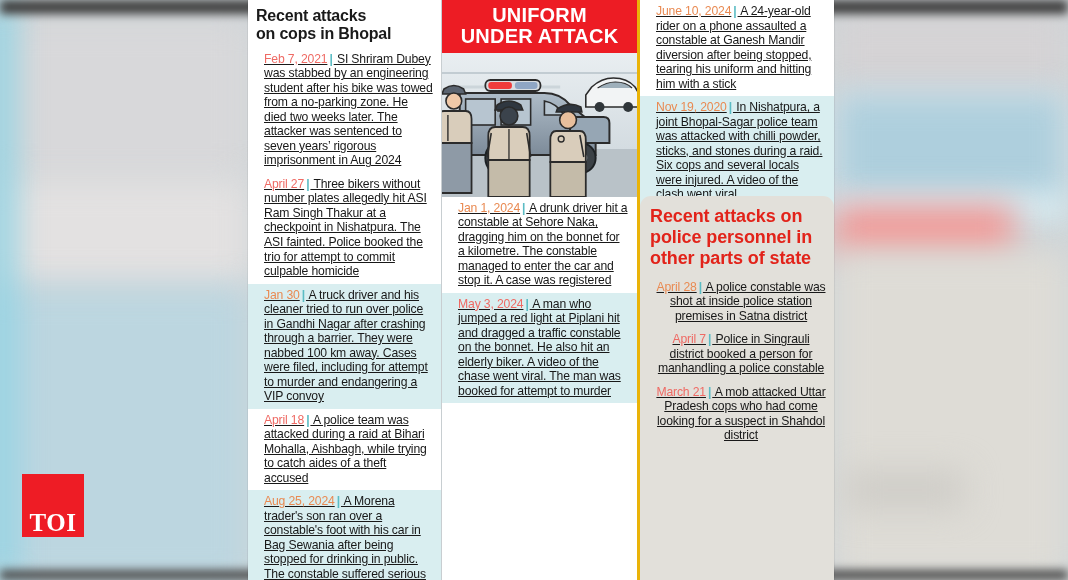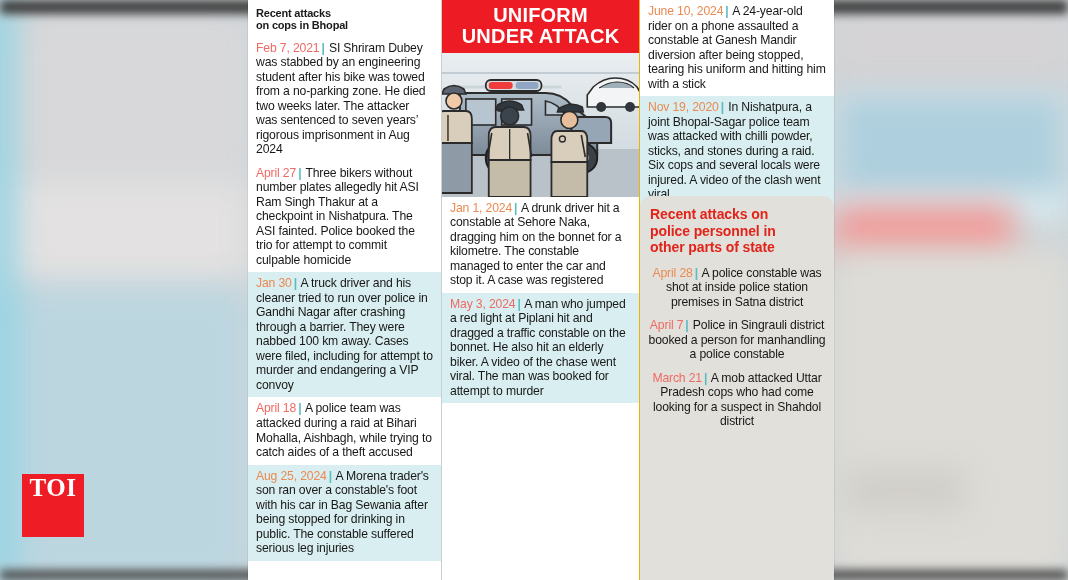--- a/index.html
+++ b/index.html
@@ -16,68 +16,69 @@
   #botbar{position:absolute;left:0;bottom:0;width:1068px;height:10px;background:#4a4a4a;filter:blur(5px);}
 
   
   #card{
     position:absolute;left:248px;top:0;width:586px;height:580px;
     background:#ffffff;
     box-shadow:0 0 0 1px rgba(0,0,0,.06);
   }
   .col{position:absolute;top:0;height:580px;box-sizing:border-box;}
   #col1{left:0;width:194px;background:#ffffff;border-right:1px solid #c8ced1;}
-  #col2{left:194px;width:198px;background:#ffffff;border-right:1px solid #eab308;}
+  #col2{left:194px;width:198px;background:#ffffff;border-right:3px solid #eab308;}
   #col3{left:392px;width:194px;background:#ffffff;}
 
   
   .head-black{
-    font-weight:bold;font-size:11px;line-height:1.12;color:#1a1a1a;
+    font-weight:bold;font-size:16px;line-height:1.12;color:#1a1a1a;
     letter-spacing:-.2px;padding:7px 8px 5px 8px;
   }
   .head-red{
-    font-weight:bold;font-size:14px;line-height:1.18;color:#e2231a;
+    font-weight:bold;font-size:18px;line-height:1.18;color:#e2231a;
     letter-spacing:-.1px;padding:10px 10px 6px 10px;
   }
 
   
   #banner{
     background:#ed1c24;color:#fff;text-align:center;font-weight:bold;
     font-size:20px;line-height:1.04;letter-spacing:.2px;
     padding:5px 4px 6px 4px;
   }
   #banner div{white-space:nowrap;}
 
   
   #illus{width:100%;height:144px;display:block;}
 
   
   .item{
-    padding:4px 8px 5px 8px;
+    padding:4px 8px 5px 16px;
     font-size:12.2px;line-height:1.19;color:#181818;
     letter-spacing:-.15px;
+    text-decoration:underline;
   }
   .item.alt{background:#d9eef0;}
   .item.plain{background:#ffffff;}
   .item .dt{color:#ef6a64;font-weight:normal;white-space:nowrap;}
   .item .dt.warm{color:#e98a52;}
   .item .sep{color:#5bbcc4;font-weight:bold;padding:0 1px 0 2px;}
 
   
   #panel{
     position:absolute;left:392px;top:196px;width:194px;height:384px;
     background:#e2e0da;border-radius:11px 11px 0 0;
     box-sizing:border-box;
   }
   #panel .item.plain{background:transparent;text-align:center;}
 
   
   #toi{
     position:absolute;left:22px;top:474px;width:62px;height:63px;
-    background:#ee1c25;display:flex;align-items:flex-start;justify-content:center;
+    background:#ee1c25;display:flex;align-items:flex-end;justify-content:center;
   }
   #toi span{
     color:#fff;font-family:"Liberation Serif",serif;font-weight:bold;
     font-size:25px;letter-spacing:.5px;
   }
 </style>
 </head>
 <body>
 
 <div id="backdrop">

